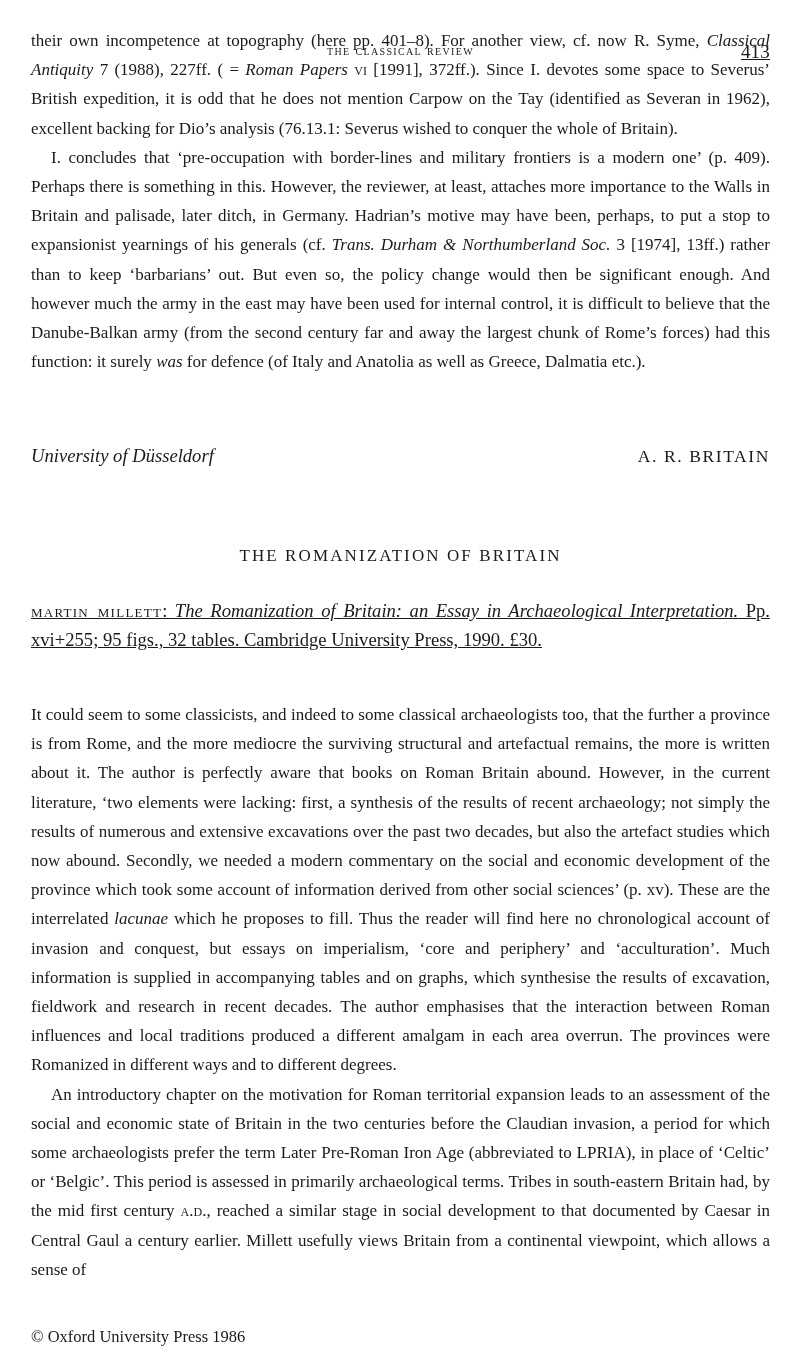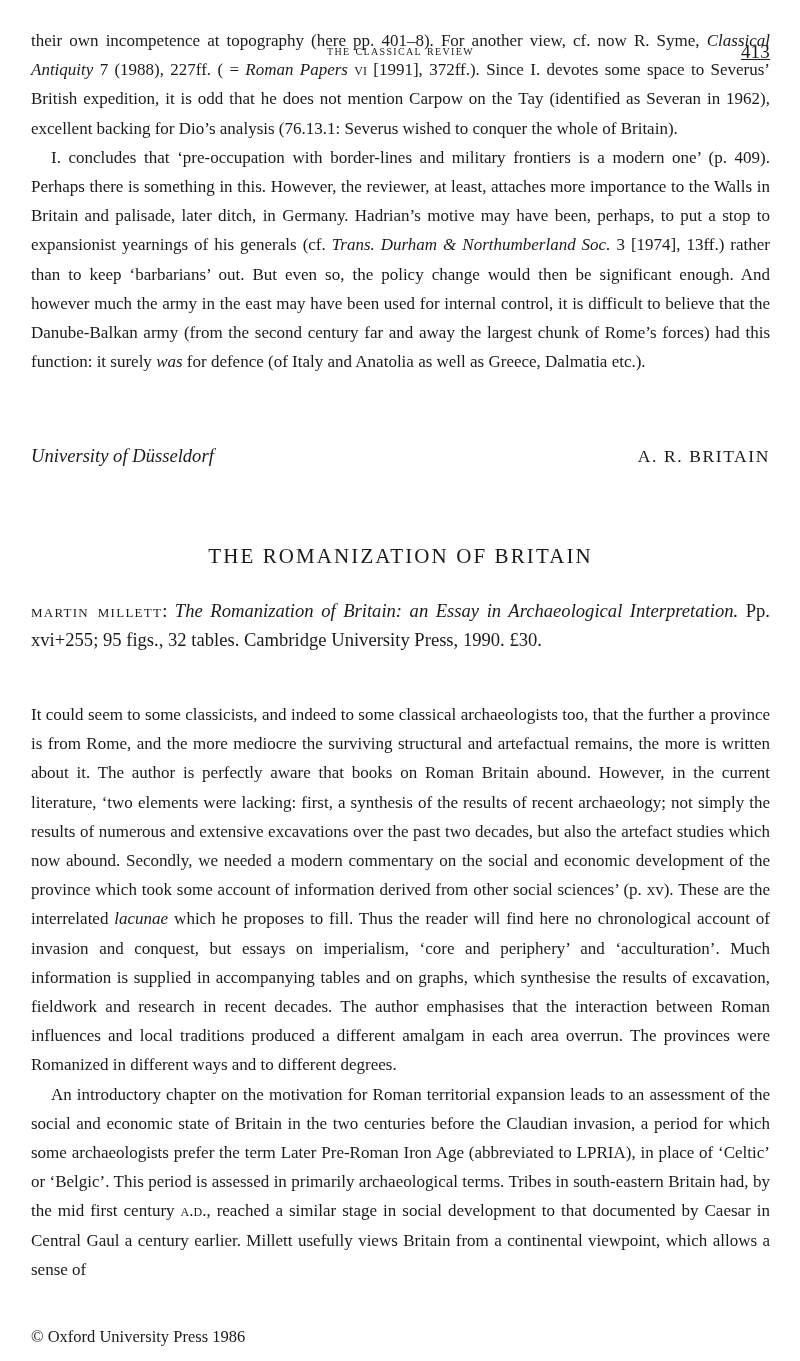--- a/index.html
+++ b/index.html
@@ -103,34 +103,35 @@
     font-size: 17.5px;
   }
 
   
   .article-title {
     position: absolute;
     left: 31px;
     top: 541px;
     width: 739px;
     text-align: center;
-    font-size: 21px;
+    font-size: 17px;
     letter-spacing: 2.1px;
     line-height: 30px;
   }
 
   
   .book-details {
     position: absolute;
     left: 31px;
     top: 596px;
     width: 739px;
     font-size: 18.6px;
     line-height: 29.2px;
     text-align: justify;
+    text-decoration: underline;
   }
   .book-details .author {
     font-variant: small-caps;
     text-transform: lowercase;
     letter-spacing: 1.25px;
   }
 
   
   .review-body {
     position: absolute;

